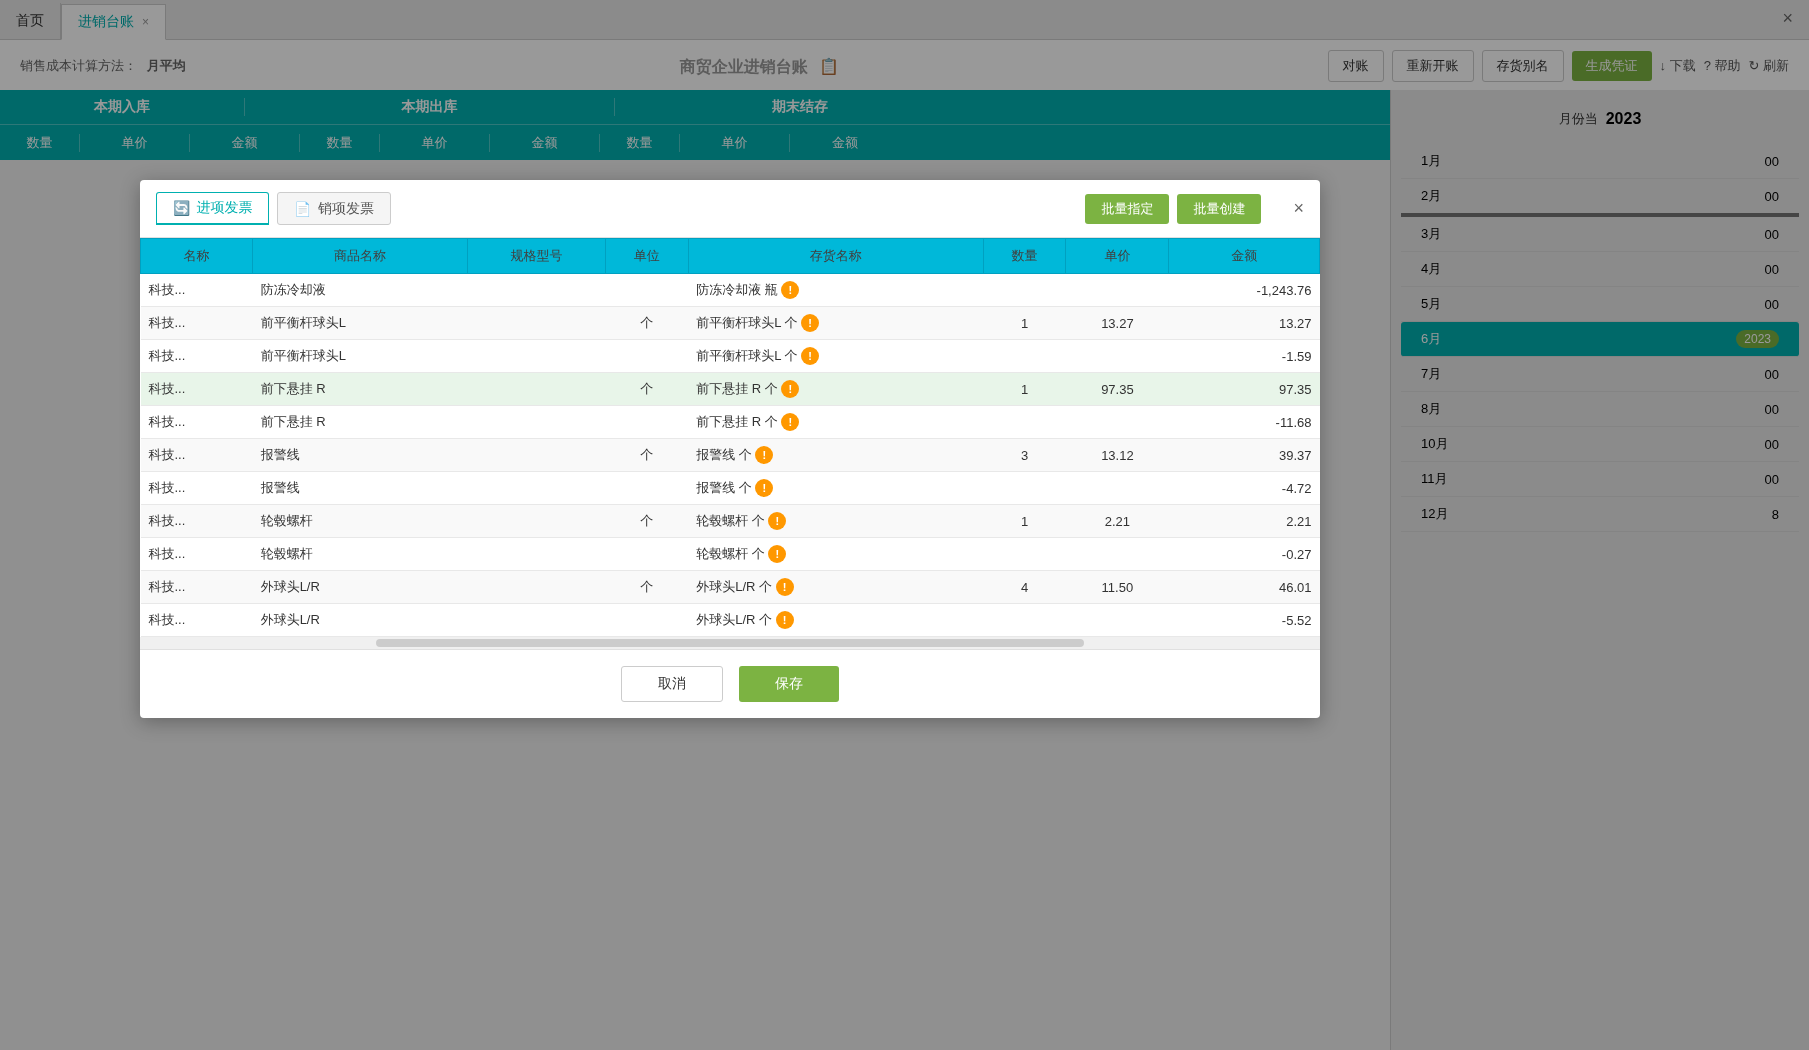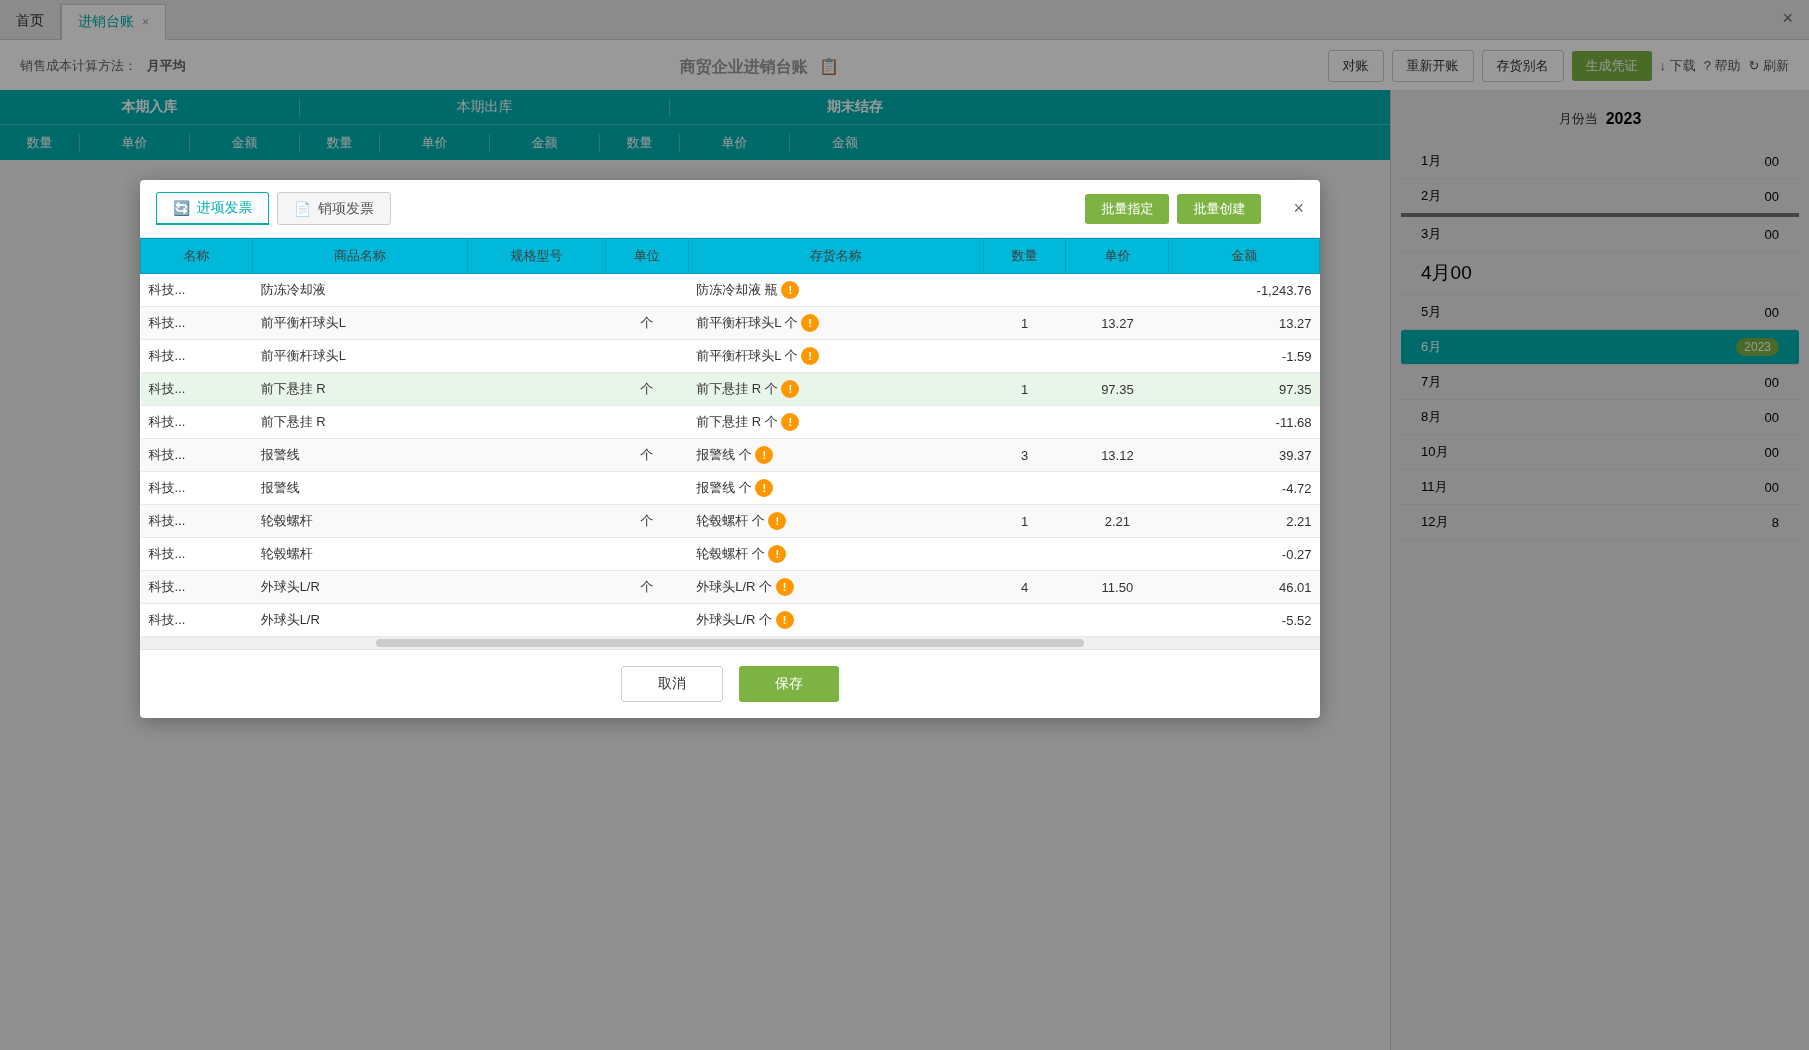--- a/index.html
+++ b/index.html
@@ -186,22 +186,22 @@
     <button class="btn-outline">存货别名</button>
     <button class="btn-green">生成凭证</button>
     <button class="btn-icon">↓ 下载</button>
     <button class="btn-icon">? 帮助</button>
     <button class="btn-icon">↻ 刷新</button>
   </div>
 </div>
 
 <div style="position:absolute; top:90px; left:0; width:1390px; height:70px; background:#00b0b0; z-index:1;">
   <div style="display:flex; height:35px; align-items:center; border-bottom:1px solid rgba(255,255,255,0.3);">
-    <div style="width:300px; text-align:center; color:#fff; font-size:14px; font-weight:bold; border-right:1px solid rgba(255,255,255,0.3);">本期入库</div>
-    <div style="width:370px; text-align:center; color:#fff; font-size:14px; font-weight:normal; border-right:1px solid rgba(255,255,255,0.3);">本期出库</div>
+    <div style="width:245px; text-align:center; color:#fff; font-size:14px; font-weight:bold; border-right:1px solid rgba(255,255,255,0.3);">本期入库</div>
+    <div style="width:370px; text-align:center; color:#fff; font-size:14px; font-weight:bold; border-right:1px solid rgba(255,255,255,0.3);">本期出库</div>
     <div style="width:370px; text-align:center; color:#fff; font-size:14px; font-weight:bold;">期末结存</div>
   </div>
   <div style="display:flex; height:35px; align-items:center;">
     <div style="width:80px; text-align:center; color:#fff; font-size:13px; border-right:1px solid rgba(255,255,255,0.3);">数量</div>
     <div style="width:110px; text-align:center; color:#fff; font-size:13px; border-right:1px solid rgba(255,255,255,0.3);">单价</div>
     <div style="width:110px; text-align:center; color:#fff; font-size:13px; border-right:1px solid rgba(255,255,255,0.3);">金额</div>
     <div style="width:80px; text-align:center; color:#fff; font-size:13px; border-right:1px solid rgba(255,255,255,0.3);">数量</div>
     <div style="width:110px; text-align:center; color:#fff; font-size:13px; border-right:1px solid rgba(255,255,255,0.3);">单价</div>
     <div style="width:110px; text-align:center; color:#fff; font-size:13px; border-right:1px solid rgba(255,255,255,0.3);">金额</div>
     <div style="width:80px; text-align:center; color:#fff; font-size:13px; border-right:1px solid rgba(255,255,255,0.3);">数量</div>
@@ -221,21 +221,21 @@
         <span>00</span>
     </div>
     <div style="display:flex; align-items:center; justify-content:space-between; padding:8px 20px; border-bottom:4px solid #737373; font-size:13px;">
       <span>2月</span>
         <span>00</span>
     </div>
     <div style="display:flex; align-items:center; justify-content:space-between; padding:8px 20px; border-bottom:1px solid #ddd; font-size:13px;">
       <span>3月</span>
         <span>00</span>
     </div>
-    <div style="display:flex; align-items:center; justify-content:flex-start; padding:8px 20px; border-bottom:1px solid #ddd; font-size:19px;">
+    <div style="display:flex; align-items:center; justify-content:space-between; padding:8px 20px; border-bottom:1px solid #ddd; font-size:13px;">
       <span>4月</span>
         <span>00</span>
     </div>
     <div style="display:flex; align-items:center; justify-content:space-between; padding:8px 20px; border-bottom:1px solid #ddd; font-size:13px;">
       <span>5月</span>
         <span>00</span>
     </div>
     <div style="display:flex; align-items:center; justify-content:space-between; padding:8px 20px; border-bottom:1px solid #ddd; font-size:13px; background:#00b0b0; color:#fff; border-radius:3px;">
       <span>6月</span>
       <span style="background:#7cb342; color:#fff; border-radius:10px; padding:2px 8px; font-size:12px;">2023</span>

